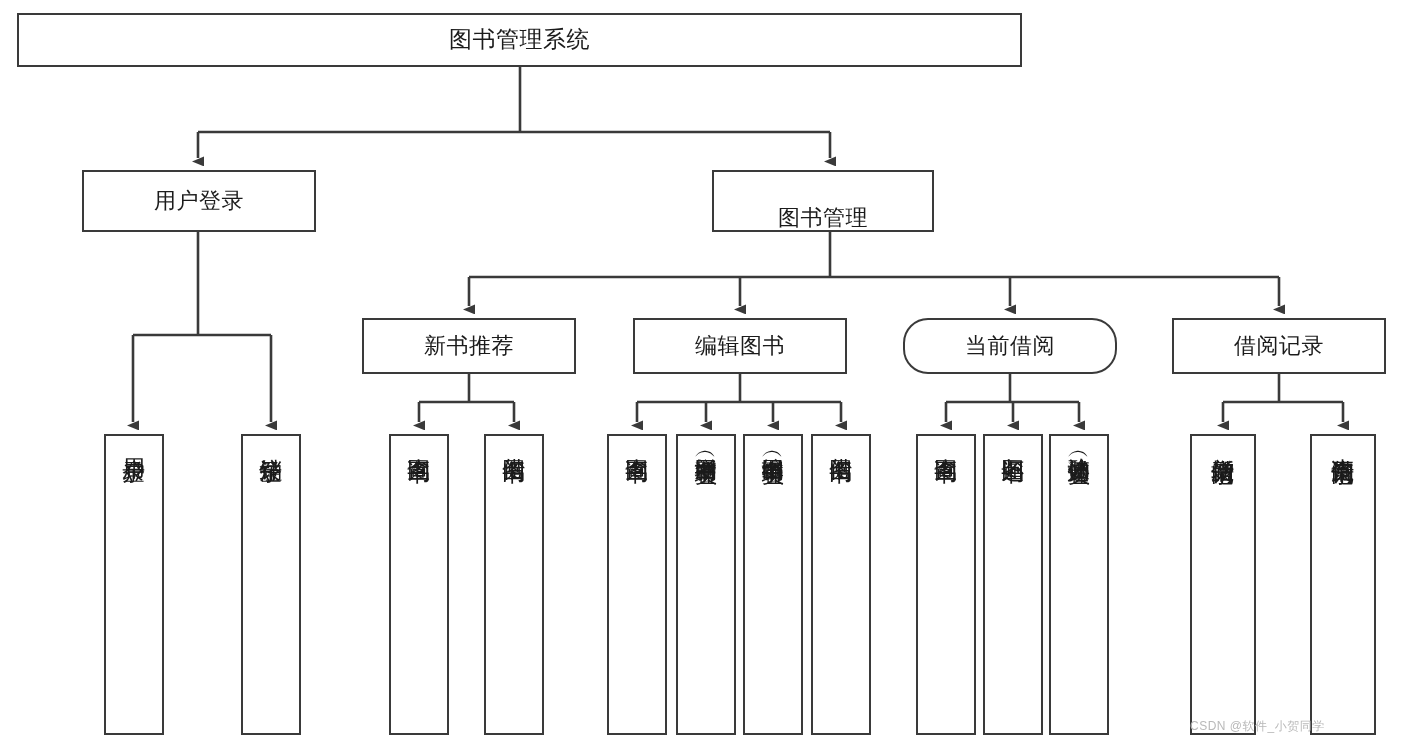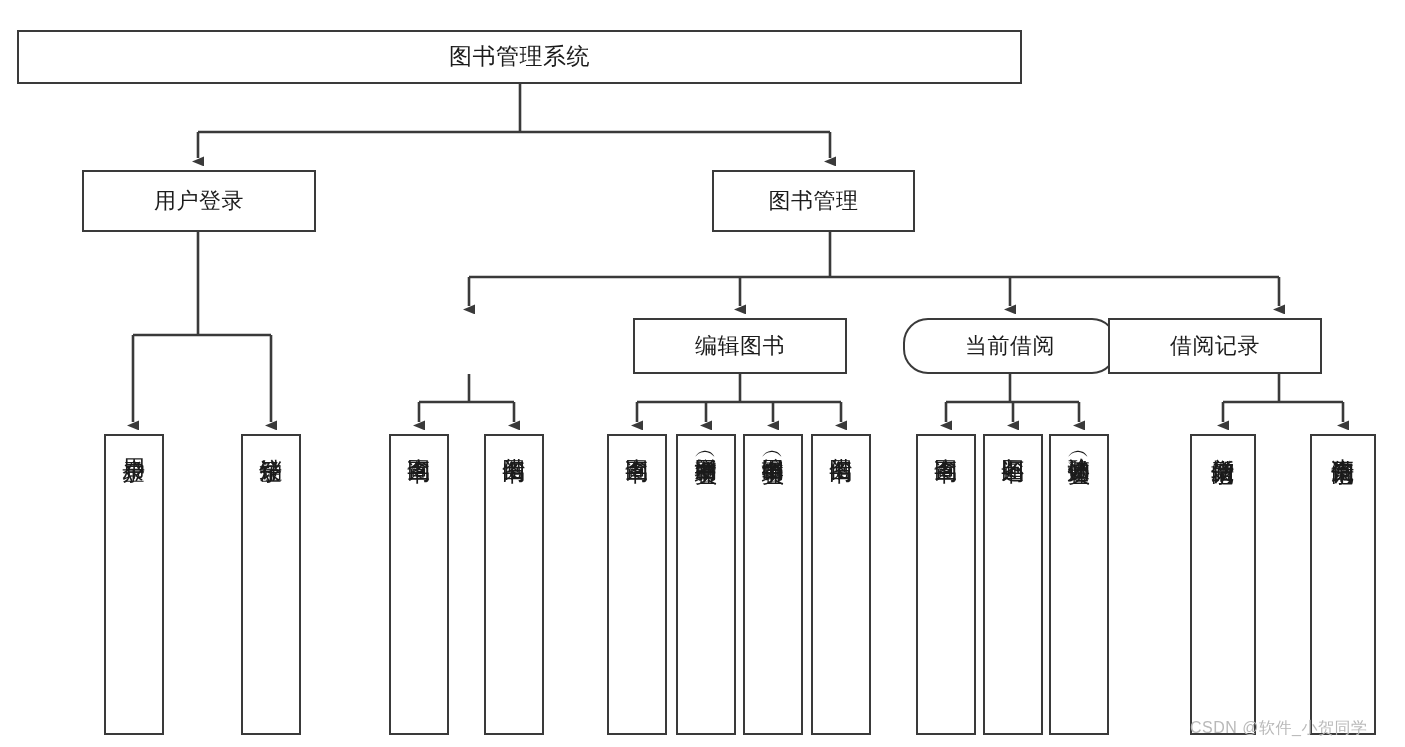--- a/index.html
+++ b/index.html
@@ -60,21 +60,21 @@
     line-height: 1.06;
     letter-spacing: 1px;
     white-space: nowrap;
     display: block;
   }
   .node-v.tall .label {
     font-size: 22px;
   }
   .watermark {
     position: absolute;
-    font-size: 16px;
+    font-size: 12px;
     color: #b9b9b9;
     letter-spacing: 0.5px;
     white-space: nowrap;
     user-select: none;
   }
 </style>
 </head>
 <body>
 
 <div id="diagram">
@@ -122,38 +122,41 @@
       <path d="M1013,402 L1013,422" marker-end="url(#arrow)"></path>
       <path d="M1079,402 L1079,422" marker-end="url(#arrow)"></path>
 
       <path d="M1279,374 L1279,402"></path>
       <path d="M1223,402 L1343,402"></path>
       <path d="M1223,402 L1223,422" marker-end="url(#arrow)"></path>
       <path d="M1343,402 L1343,422" marker-end="url(#arrow)"></path>
     </g>
   </svg>
 
-  <div class="node node-h node-root" style="left: 17px; top: 30px; width: 1005px; height: 54px;">
+  <div class="node node-h node-root" style="left: 17px; top: 13px; width: 1005px; height: 54px;">
     <span class="label">图书管理系统</span>
   </div>
 
   <div class="node node-h" style="left: 82px; top: 170px; width: 234px; height: 62px;">
     <span class="label">用户登录</span>
   </div>
-  <div class="node node-h" style="left: 712px; top: 170px; width: 203px; height: 62px;">
+  <div class="node node-h" style="left: 712px; top: 170px; width: 222px; height: 62px; align-items: flex-end;">
     <span class="label">图书管理</span>
   </div>
 
+  <div class="node node-h" style="left: 362px; top: 318px; width: 214px; height: 56px;">
+    <span class="label">新书推荐</span>
+  </div>
   <div class="node node-h" style="left: 633px; top: 318px; width: 214px; height: 56px;">
     <span class="label">编辑图书</span>
   </div>
   <div class="node node-h" style="left: 903px; top: 318px; width: 214px; height: 56px; border-radius: 25px;">
     <span class="label">当前借阅</span>
   </div>
-  <div class="node node-h" style="left: 1108px; top: 318px; width: 214px; height: 56px;">
+  <div class="node node-h" style="left: 1172px; top: 318px; width: 214px; height: 56px;">
     <span class="label">借阅记录</span>
   </div>
 
   <div class="node node-v" style="left: 104px; top: 434px; width: 60px; height: 301px;">
     <span class="label">用户登录</span>
   </div>
   <div class="node node-v" style="left: 241px; top: 434px; width: 60px; height: 301px;">
     <span class="label">注销登录</span>
   </div>
   <div class="node node-v" style="left: 389px; top: 434px; width: 60px; height: 301px;">

